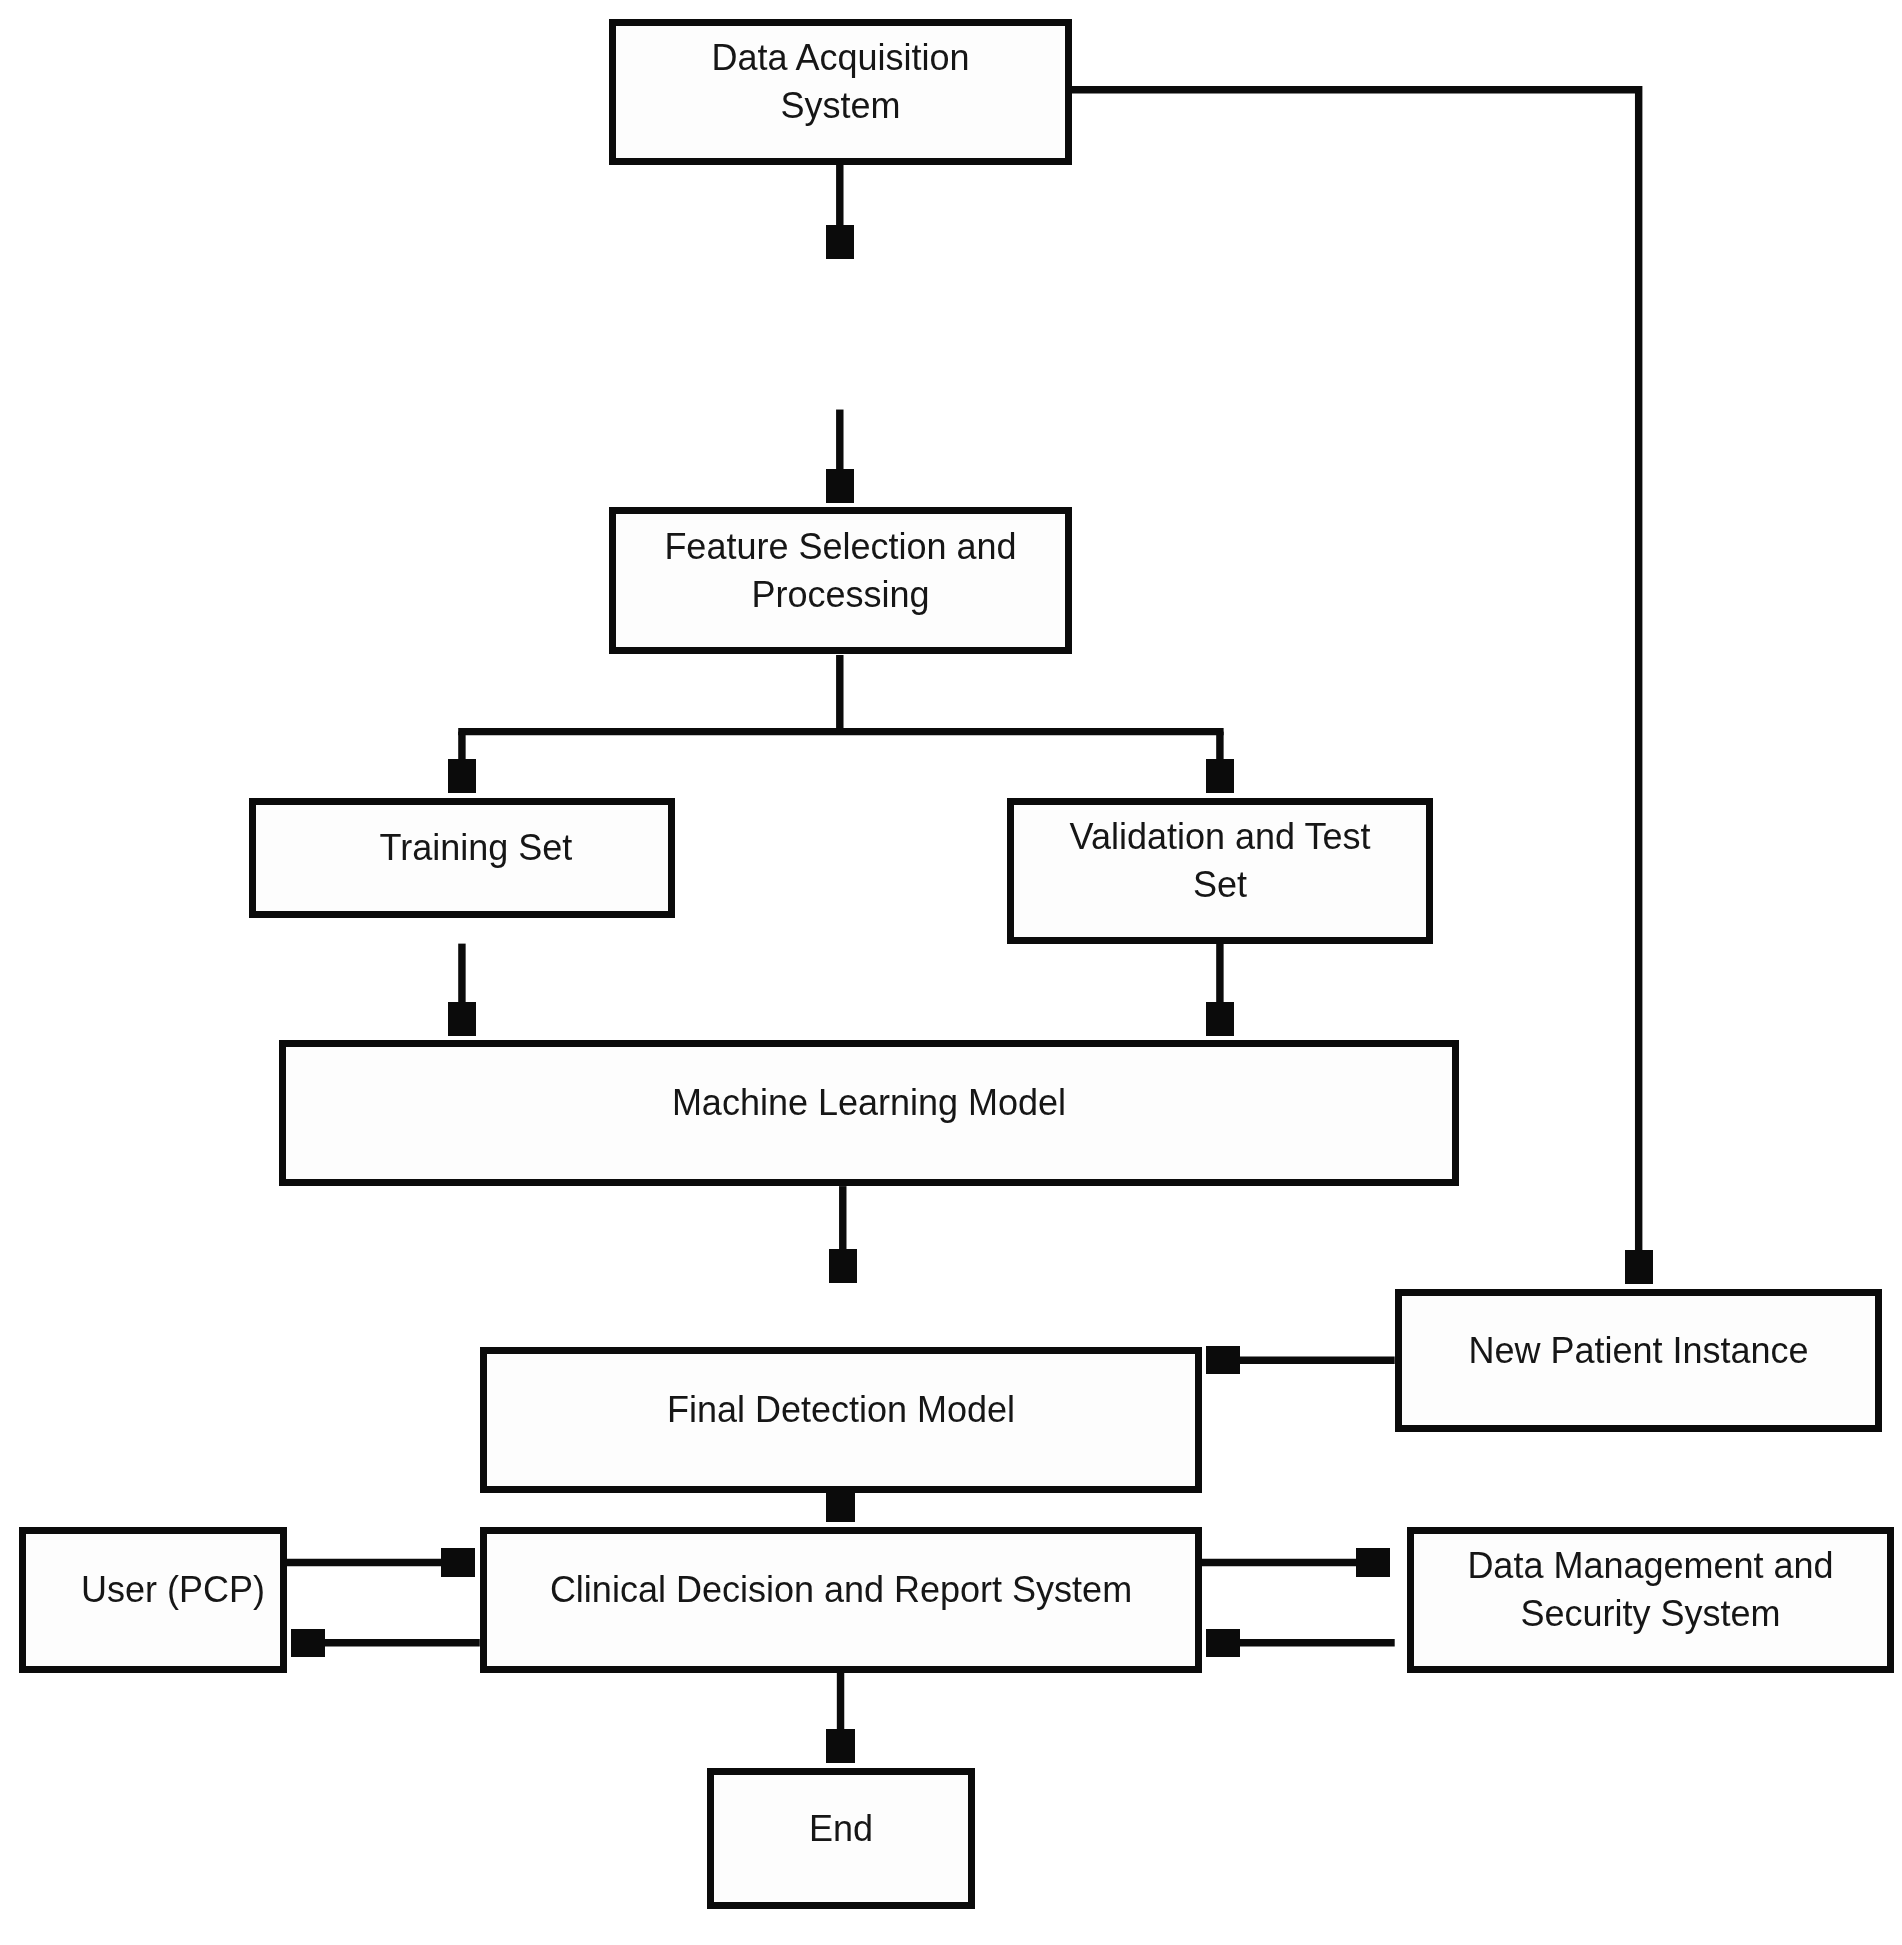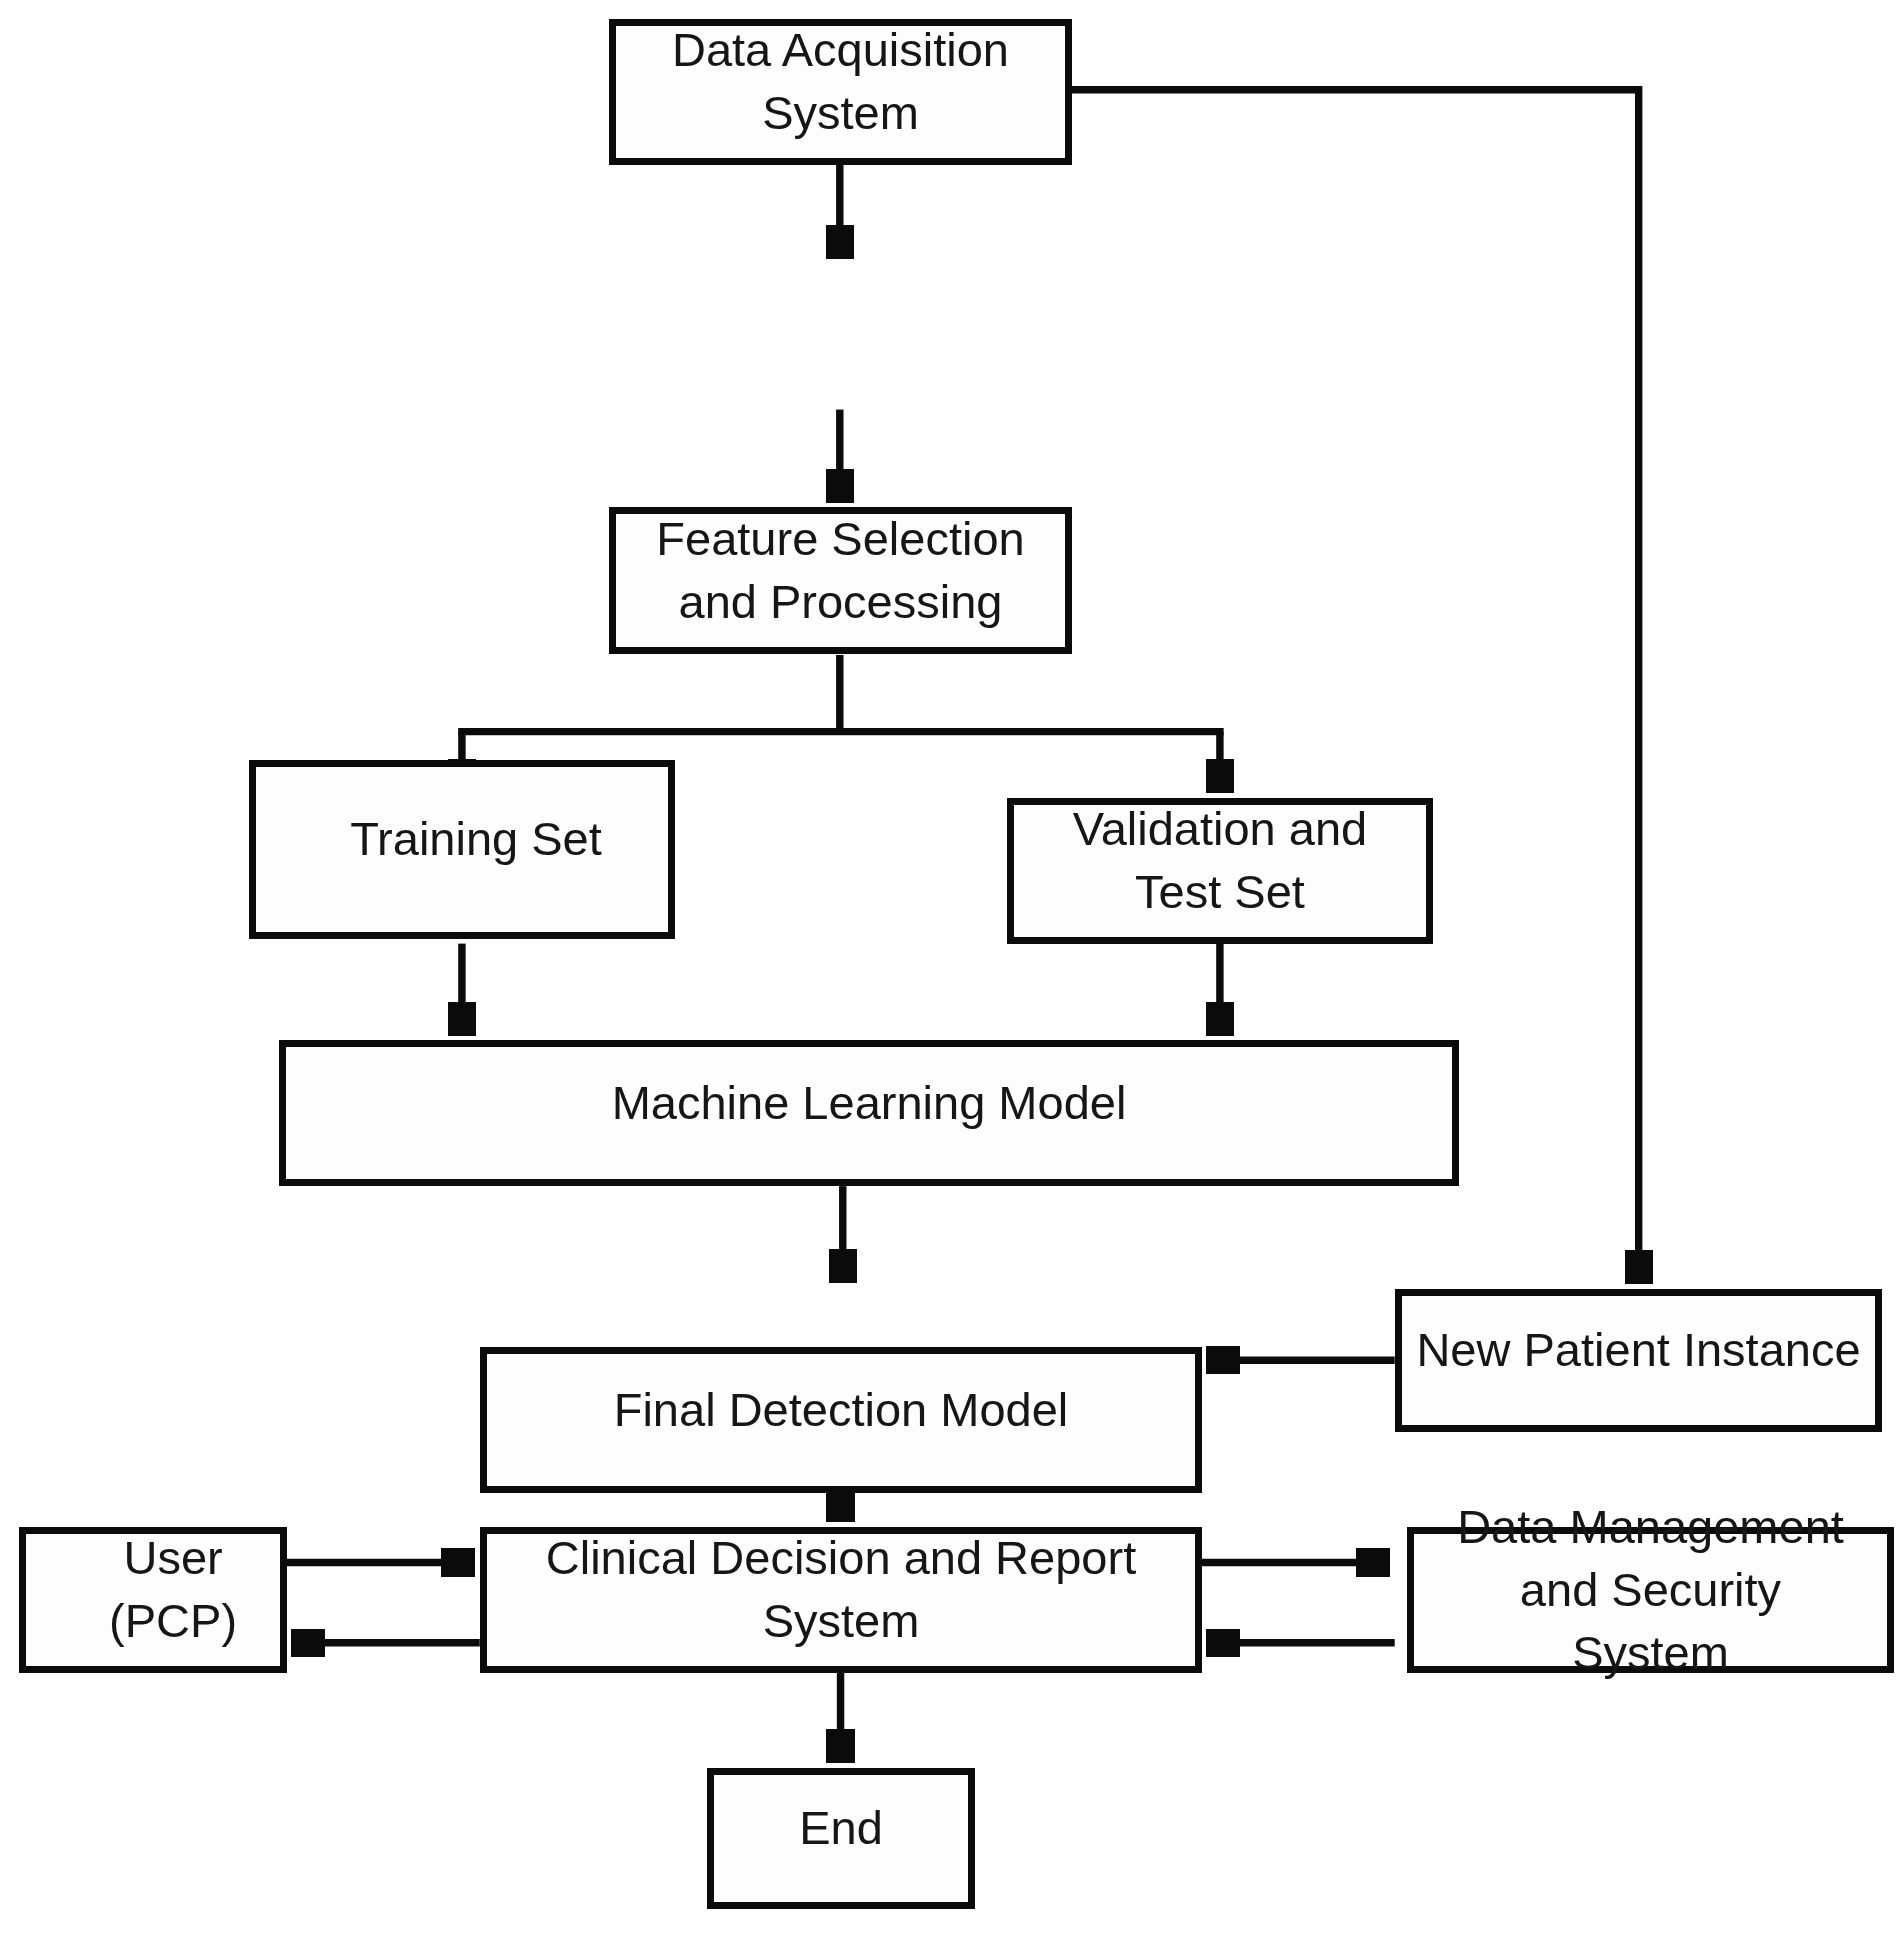--- a/index.html
+++ b/index.html
@@ -15,35 +15,35 @@
   svg.edges path{stroke:#0b0b0b;stroke-width:10;fill:none;}
   .node{
     position:absolute;
     box-sizing:border-box;
     background:#fdfdfd;
     border:7.4px solid #0b0b0b;
     display:flex;
     align-items:center;
     justify-content:center;
     text-align:center;
-    font-size:47px;
+    font-size:36px;
     line-height:1.34;
   }
   .node .lbl{display:block;padding-bottom:19.3px;}
   
   .mw470{max-width:350px;}
   .mw500{max-width:372px;}
   .mw450{max-width:335px;}
   .mw520{max-width:387px;}
 
   
   #n-das  {left:609px;  top:18.6px;   width:463px;  height:146px;}
   #n-prd  {left:609px;  top:263px;  width:463px;  height:146px;}
   #n-fsp  {left:609px;  top:507px;  width:463px;  height:147px;}
-  #n-train{left:249px;  top:760px; width:426px;  height:179px;padding-left:28px;}
+  #n-train{left:249px;  top:798px; width:426px;  height:120px;padding-left:28px;}
   #n-valid{left:1007px; top:798px; width:426px;  height:146px;}
   #n-ml   {left:253px;  top:1040px; width:1180px; height:146px;margin-left:26px;}
   #n-fdm  {left:480px;  top:1347px; width:722px;  height:146px;}
   #n-npi  {left:1395px; top:1289px; width:487px;  height:143px;}
   #n-user {left:18.6px;   top:1527px; width:268px;  height:146px;padding-left:41px;}
   #n-cdrs {left:480px;  top:1527px; width:722px;  height:146px;}
   #n-dms  {left:1395px; top:1527px; width:487px;  height:146px;margin-left:12px;}
   #n-end  {left:707px;  top:1768px; width:268px;  height:141px;}
 </style>
 </head>

